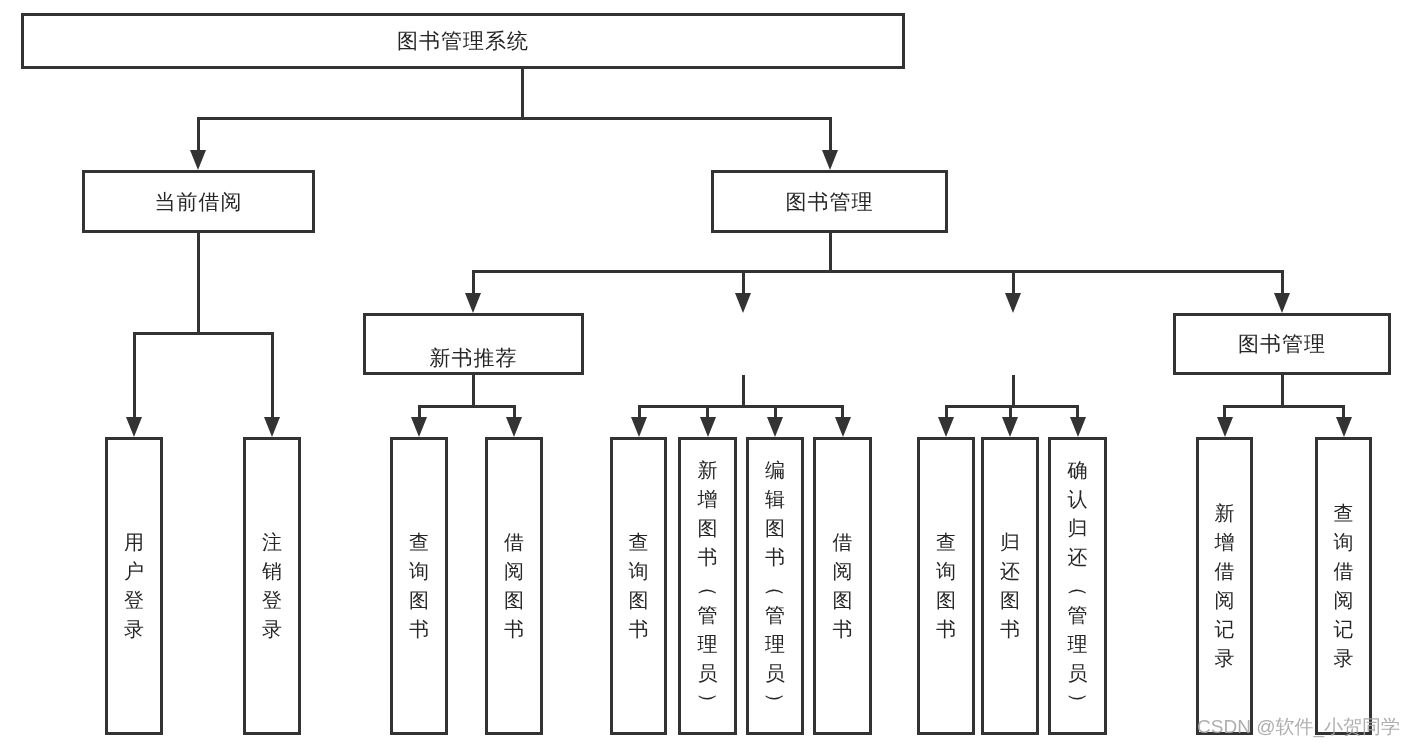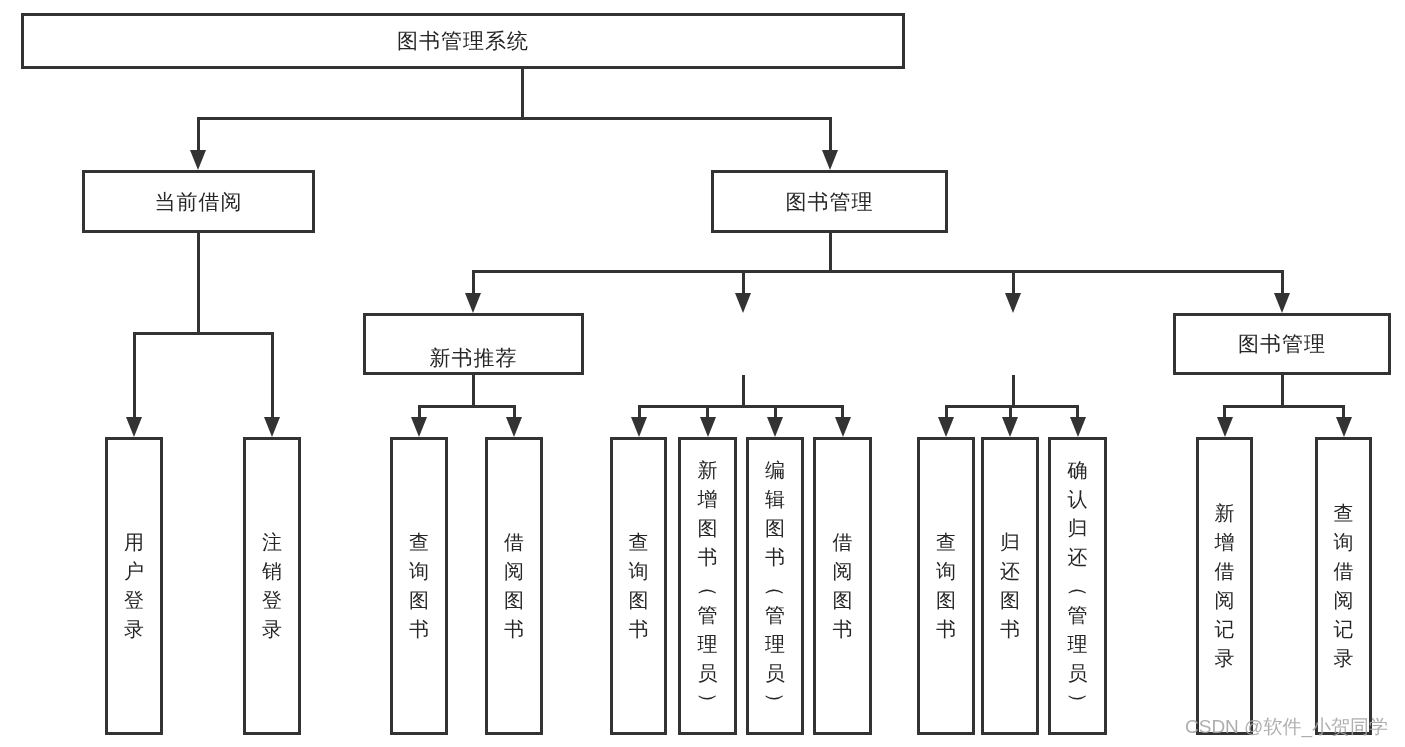--- a/index.html
+++ b/index.html
@@ -55,21 +55,21 @@
     border-top: 20px solid #333333;
     z-index: 3;
   }
   .watermark {
     position: absolute;
     left: 1185px;
     top: 714px;
     width: 215px;
     font-size: 19px;
     color: rgba(165,165,165,0.9);
-    text-align: left;
+    text-align: right;
     z-index: 4;
     white-space: nowrap;
   }
 </style>
 </head>
 <body>
 
 <div class="stage">
 
   <div class="node hnode" style="left:21px; top:13px; width:884px; height:56px;">

